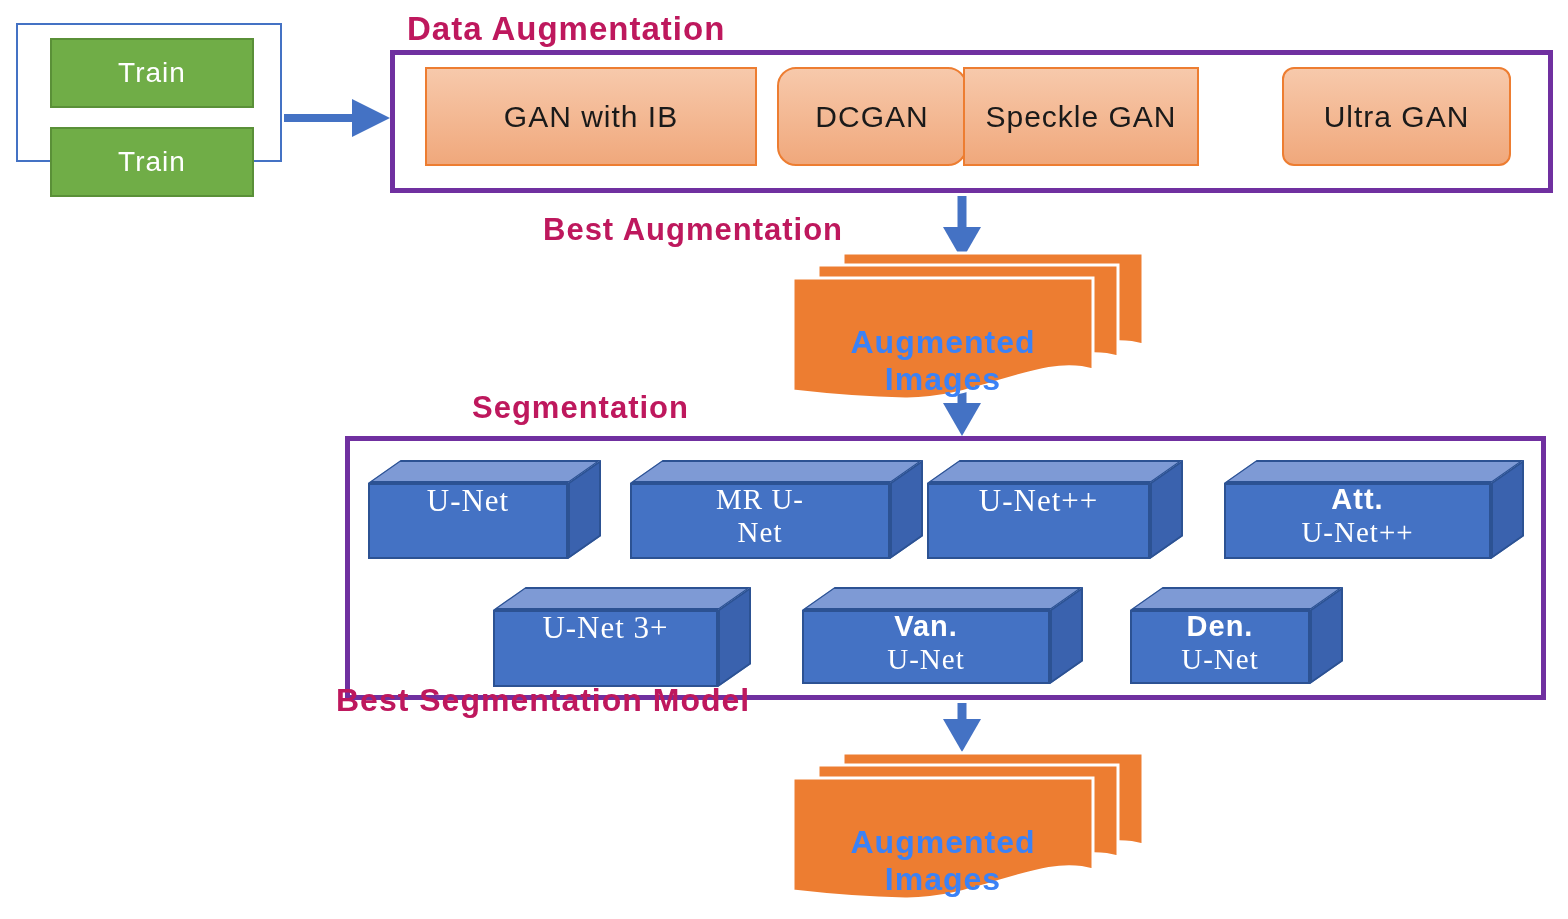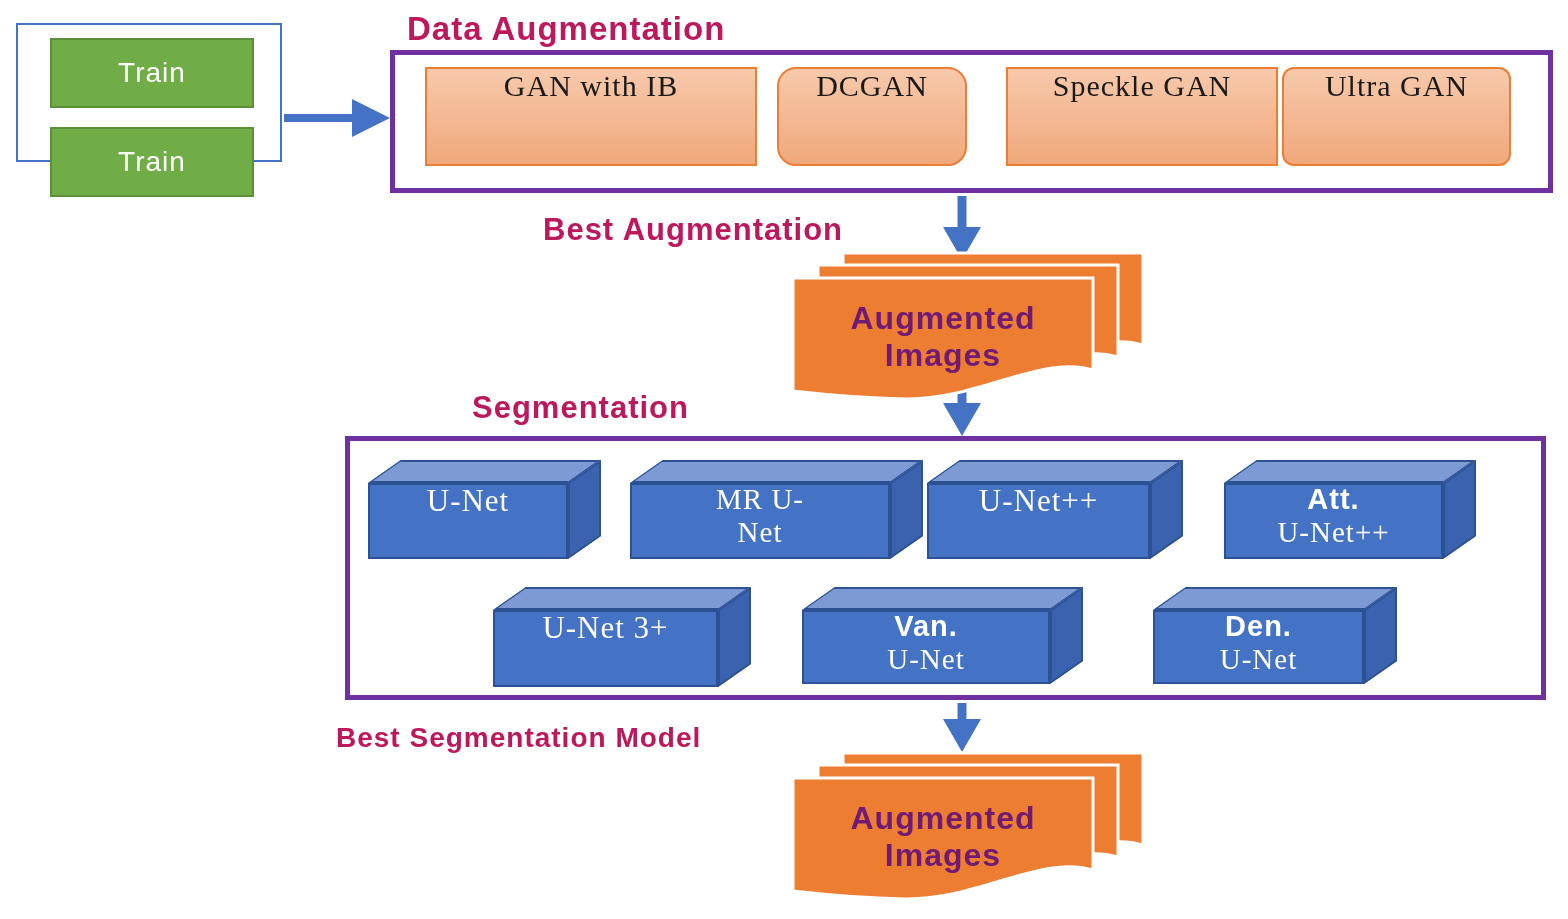--- a/index.html
+++ b/index.html
@@ -22,32 +22,33 @@
     color:#fff; font-size:28px; letter-spacing:1px;
   }
   .panel-purple {
     position:absolute; border:5px solid #7030a0; background:#ffffff;
     box-sizing:border-box;
   }
   .orange-box {
     position:absolute; top:12px; height:99px;
     background:linear-gradient(180deg,#f7c9ab 0%,#f0a87c 100%);
     border:2px solid #ed7d31; box-sizing:border-box;
-    display:flex; align-items:flex-start; justify-content:center;
-    color:#1a1a1a; font-size:30px; letter-spacing:1px; white-space:nowrap;font-family:Liberation Serif, serif;
+    display:flex; align-items:center; justify-content:center;
+    color:#1a1a1a; font-size:30px; letter-spacing:1px; white-space:nowrap;
   }
   .arrow-layer { position:absolute; left:0; top:0; z-index:1; }
   .arrow-layer * { stroke:none; }
   .arrow-line { stroke:#4472c4; }
   .arrow-head { fill:#4472c4; }
   .doc-stack { position:absolute; z-index:2; }
   .doc-label {
     position:absolute; z-index:3; width:296px; text-align:center;
-    color:#701a75; font-weight:700; font-size:32px; line-height:37px;
+    color:#3b82f6; font-weight:700; font-size:32px; line-height:37px;
     letter-spacing:1px;
+    margin-top:24px;
   }
   .box3d { position:absolute; z-index:2; }
   .box3d .face-top {
     position:absolute; left:0; right:33px; top:0; height:23px;
     background:#7e9ad5; border:2px solid #2c5293; box-sizing:border-box;
     transform:skewX(-55deg); transform-origin:0 100%;
   }
   .box3d .face-side {
     position:absolute; right:0; width:33px; top:23px; bottom:0;
     background:#3a62ae; border:2px solid #2c5293; box-sizing:border-box;
@@ -100,21 +101,21 @@
 
   <div class="title" style="left:407px; top:10px; font-size:33px;">Data Augmentation</div>
 
   <div class="panel-purple" style="left:390px; top:50px; width:1163px; height:143px;">
     <div class="orange-box" style="left:30px; width:332px;">
       <span>GAN with IB</span>
     </div>
     <div class="orange-box" style="left:382px; width:190px;border-radius:19px;">
       <span>DCGAN</span>
     </div>
-    <div class="orange-box" style="left:611px; width:272px;">
+    <div class="orange-box" style="left:568px; width:236px;">
       <span>Speckle GAN</span>
     </div>
     <div class="orange-box" style="left:887px; width:229px;border-radius:12px;">
       <span>Ultra GAN</span>
     </div>
   </div>
 
   <div class="title" style="left:543px; top:212px; font-size:31px;">Best Augmentation</div>
 
   <svg class="doc-stack" style="left:790px; top:250px;" width="365" height="165" viewBox="0 0 365 165">
@@ -151,21 +152,21 @@
     </div>
   </div>
   <div class="box3d" style="left:927px; top:460px; width:256px; height:99px;">
     <div class="face-top"></div>
     <div class="face-side"></div>
     <div class="face-front"></div>
     <div class="label">
         <span>U-Net++</span>
       </div>
   </div>
-  <div class="box3d" style="left:1224px; top:460px; width:252px; height:99px;">
+  <div class="box3d" style="left:1224px; top:460px; width:252px; height:99px;padding-left:48px;">
     <div class="face-top"></div>
     <div class="face-side"></div>
     <div class="face-front"></div>
     <div class="label" style="font-size:29px; line-height:33px;">
       <span class="sans">Att.</span>
       <span>U-Net++</span>
     </div>
   </div>
 
   <div class="box3d" style="left:493px; top:587px; width:258px; height:100px;">
@@ -178,31 +179,31 @@
   </div>
   <div class="box3d" style="left:802px; top:587px; width:281px; height:97px;">
     <div class="face-top"></div>
     <div class="face-side"></div>
     <div class="face-front"></div>
     <div class="label" style="font-size:29px; line-height:33px;">
       <span class="sans">Van.</span>
       <span>U-Net</span>
     </div>
   </div>
-  <div class="box3d" style="left:1130px; top:587px; width:244px; height:97px;margin-left:23px;">
+  <div class="box3d" style="left:1130px; top:587px; width:213px; height:97px;">
     <div class="face-top"></div>
     <div class="face-side"></div>
     <div class="face-front"></div>
     <div class="label" style="font-size:29px; line-height:33px;">
       <span class="sans">Den.</span>
       <span>U-Net</span>
     </div>
   </div>
 
-  <div class="title" style="left:336px; top:722px; font-size:28px;text-align:right;">Best Segmentation Model</div>
+  <div class="title" style="left:336px; top:682px; font-size:32px;text-align:right;">Best Segmentation Model</div>
 
   <svg class="doc-stack" style="left:790px; top:750px;" width="365" height="165" viewBox="0 0 365 165">
     <g fill="#ed7d31" stroke="#ffffff" stroke-width="3">
       <path transform="translate(53,3)" d="M0 0 H300 V92 C248 76 186 122 112 121 C64 120 26 116 0 113 Z"></path>
       <path transform="translate(28,15)" d="M0 0 H300 V92 C248 76 186 122 112 121 C64 120 26 116 0 113 Z"></path>
       <path transform="translate(3,28)" d="M0 0 H300 V92 C248 76 186 122 112 121 C64 120 26 116 0 113 Z"></path>
     </g>
   </svg>
   <div class="doc-label" style="left:795px; top:800px;">
     <div>Augmented</div>

